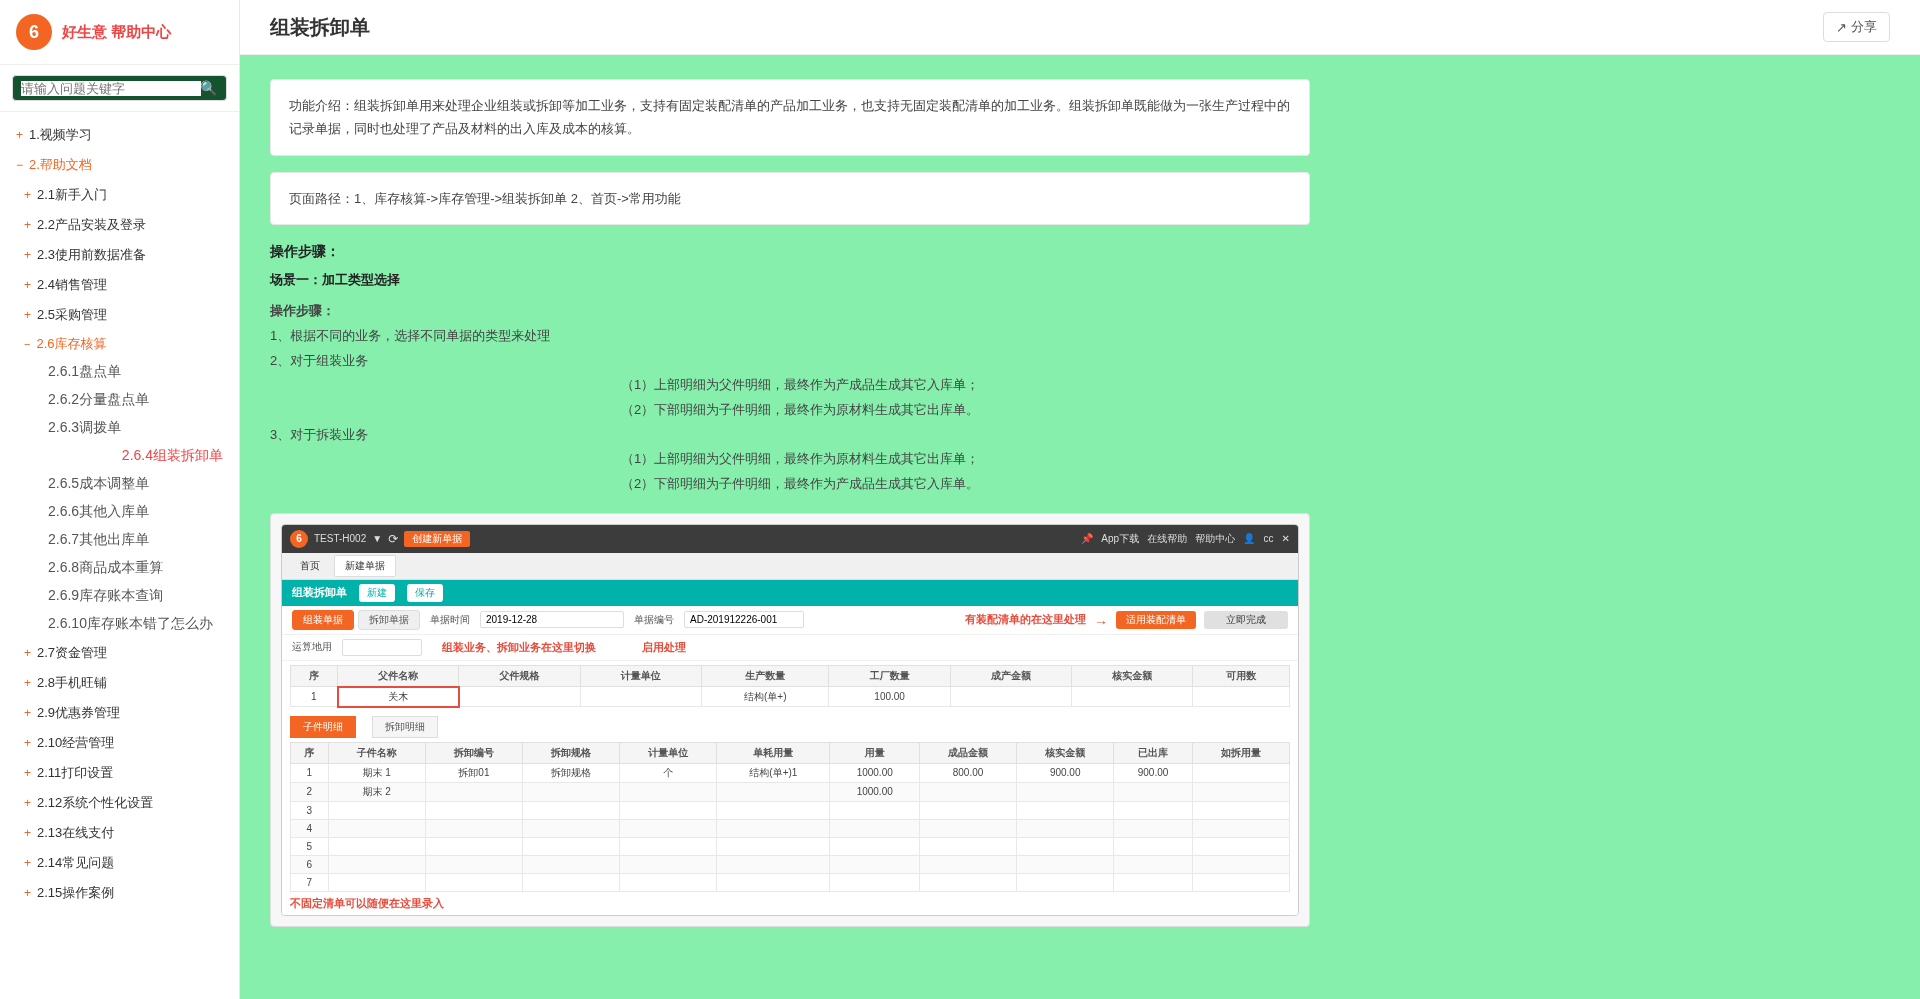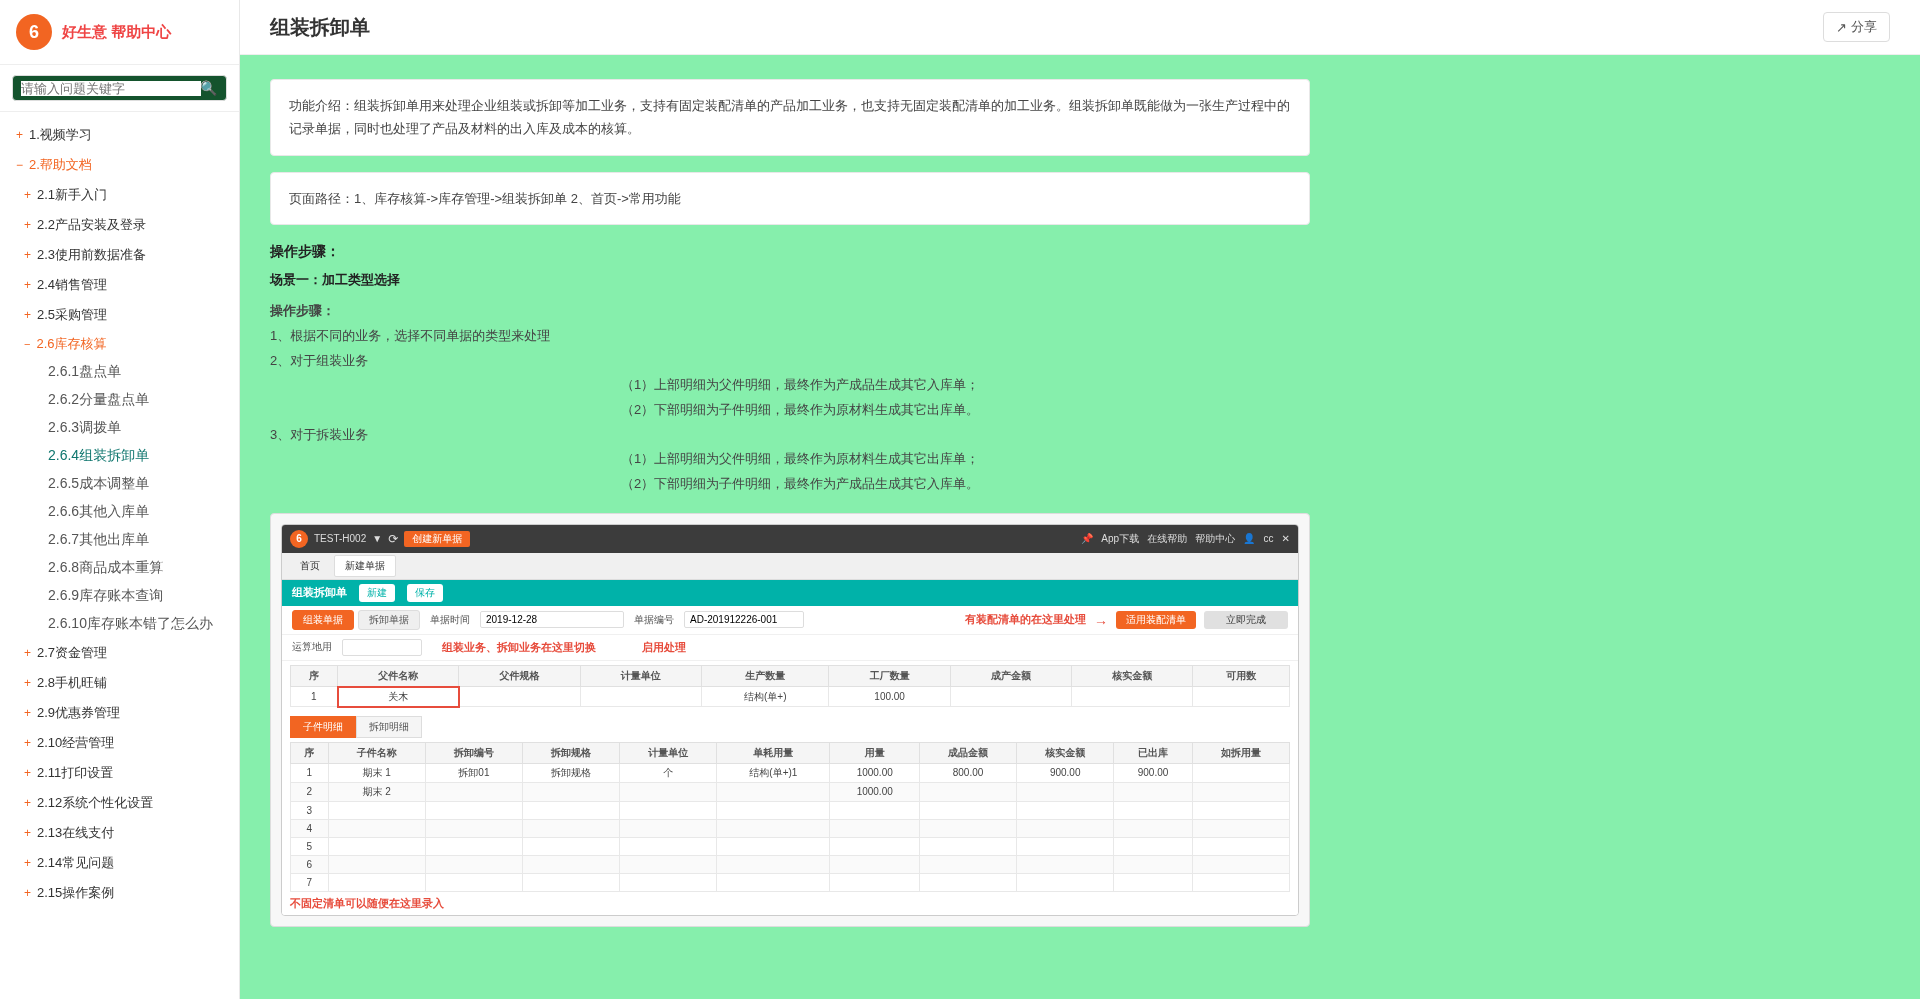--- a/index.html
+++ b/index.html
@@ -76,21 +76,21 @@
     .nav-sub-header.open .expand-icon { color: #f26522; }
 
     .nav-items { padding-left: 16px; }
     .nav-item {
       padding: 5px 16px;
       font-size: 14px;
       color: #555;
       cursor: pointer;
       display: block;
     }
-    .nav-item.active { color: #0f766e; }
+    .nav-item.active { color: #ef4444; text-align: right; }
 
     
     #main {
       flex: 1;
       overflow-y: auto;
       background: #86efac;
     }
     #topbar {
       display: flex;
       align-items: center;
@@ -253,21 +253,21 @@
     .type-btn.active {
       background: #f26522;
       color: #fff;
       border-color: #f26522;
     }
     .inner-table-section {
       padding: 4px 8px;
     }
     .inner-table-tabs {
       display: flex;
-      gap: 0;
+      gap: 16px;
       margin-bottom: 4px;
     }
     .inner-table-tab {
       padding: 3px 12px;
       font-size: 10px;
       border: 1px solid #ddd;
       cursor: pointer;
       color: #555;
       background: #f5f5f5;
     }

